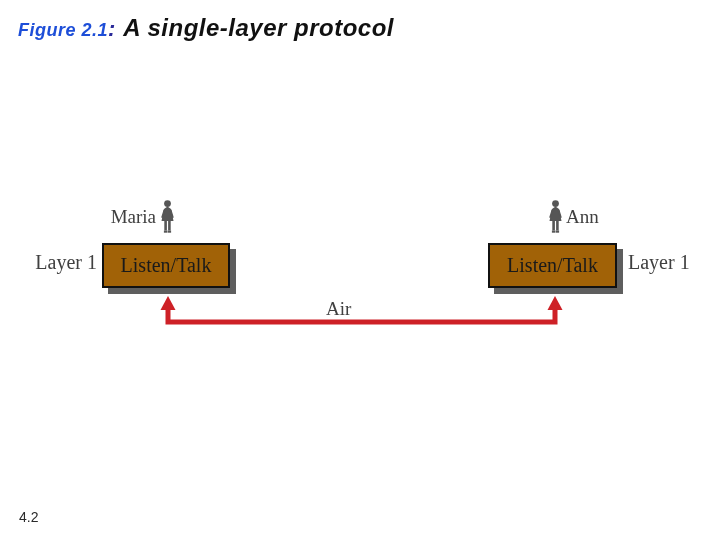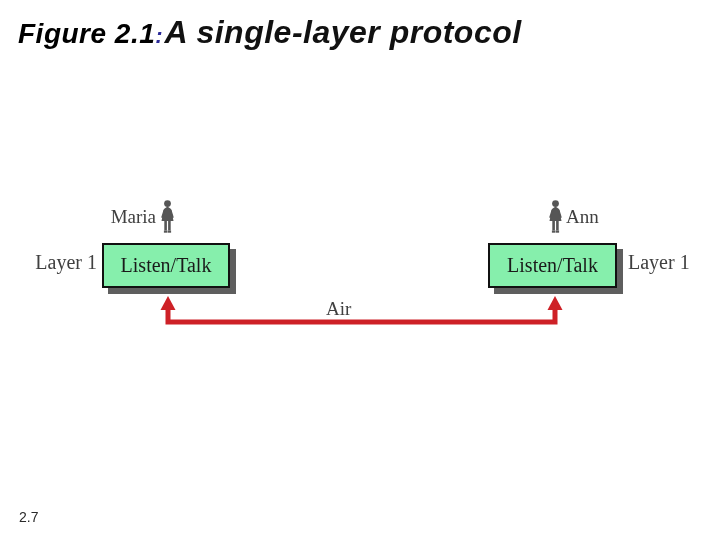--- a/index.html
+++ b/index.html
@@ -20,32 +20,32 @@
   .title-line {
     position: absolute;
     left: 18px;
     top: 14px;
     white-space: nowrap;
     font-family: "Liberation Sans", sans-serif;
     font-weight: bold;
     font-style: italic;
   }
   .title-figure {
-    font-size: 28px;
-    color: #000000;
+    font-size: 18px;
+    color: #1d4ed8;
     letter-spacing: 0.5px;
   }
   .title-colon {
     font-size: 22px;
     color: #2a2a99;
   }
   .title-text {
-    font-size: 32px;
+    font-size: 24px;
     color: #111111;
-    margin-left: 2px;
+    margin-left: 8px;
     letter-spacing: 0.5px;
     font-style: italic;
   }
   
   .serif-label {
     position: absolute;
     font-family: "Liberation Serif", serif;
     font-size: 19px;
     color: #404040;
     white-space: nowrap;
@@ -85,21 +85,21 @@
   }
   .person-icon-left { left: 159px; top: 200px; }
   .person-icon-right { left: 547px; top: 200px; }
   
   .protocol-box {
     position: absolute;
     top: 243px;
     height: 45px;
     box-sizing: border-box;
     border: 2px solid #111111;
-    background: #86efac;
+    background: #a16207;
     box-shadow: 6px 6px 0 #5e5e5e;
     display: flex;
     align-items: center;
     justify-content: center;
     font-family: "Liberation Serif", serif;
     font-size: 20px;
     color: #1a1a1a;
   }
   .protocol-box-left { left: 102px; width: 128px; }
   .protocol-box-right { left: 488px; width: 129px; }
@@ -169,15 +169,15 @@
   </div>
 
   <svg class="air-link" viewBox="0 0 420 34" xmlns="http://www.w3.org/2000/svg">
     <path d="M18 13 L18 27 L405 27 L405 13" fill="none" stroke="#ce2127" stroke-width="5"></path>
     <polygon points="18,1 10.5,15 25.5,15" fill="#ce2127"></polygon>
     <polygon points="405,1 397.5,15 412.5,15" fill="#ce2127"></polygon>
   </svg>
 
   <div class="serif-label air-label">Air</div>
 
-  <div class="page-number">2.7</div>
+  <div class="page-number">4.2</div>
 
 </div>
 
 </body></html>

